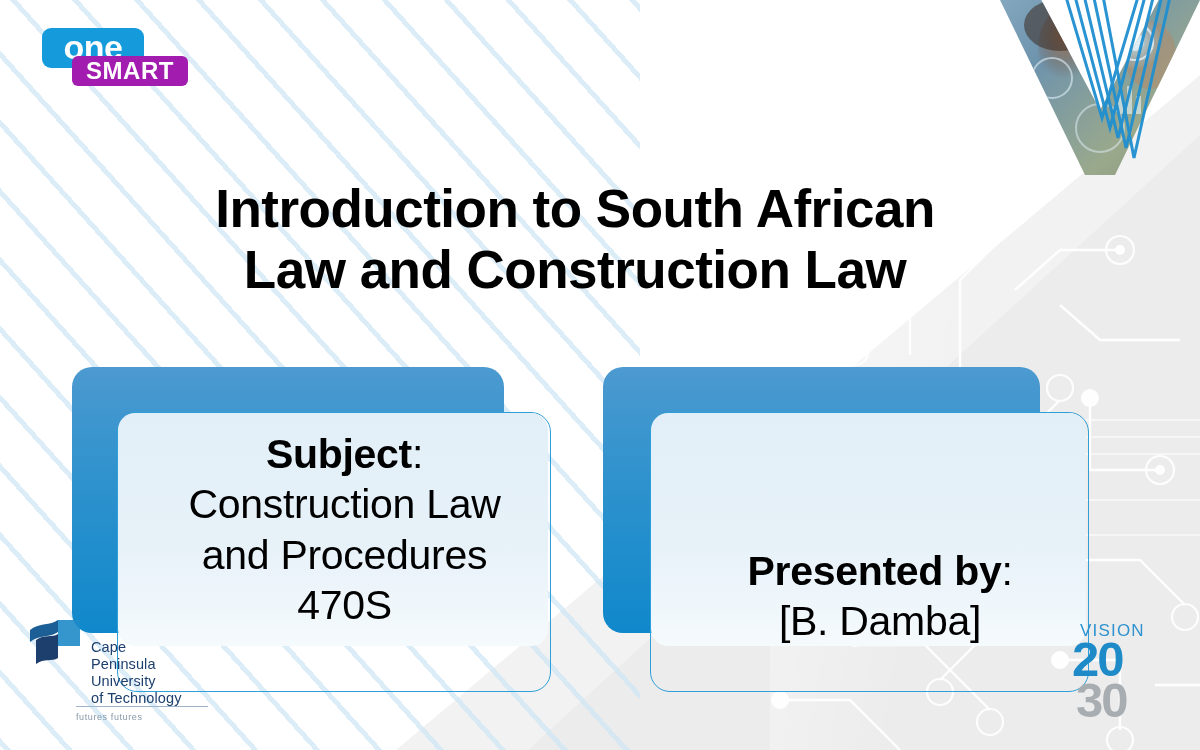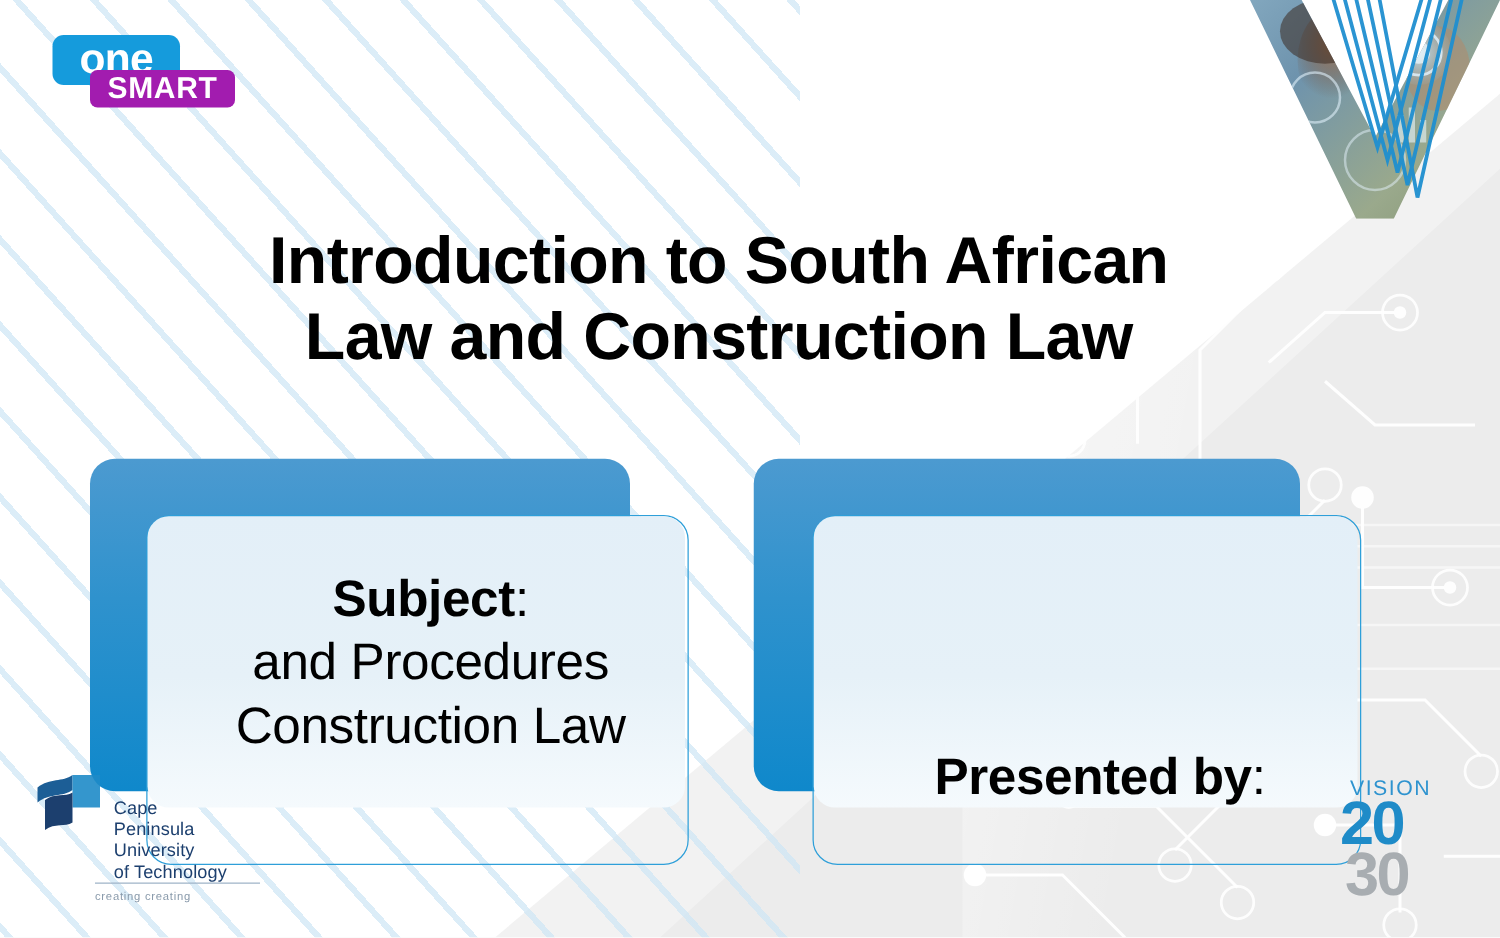--- a/index.html
+++ b/index.html
@@ -399,52 +399,54 @@
     <span class="tline">Introduction to South African</span>
     <span class="tline">Law and Construction Law</span>
   </div>
 
   <div class="card-group" id="card-subject">
     <div class="card-back"></div>
     <div class="card-outline"></div>
     <div class="card-front">
       <div class="card-text">
         <div><span class="lbl">Subject</span><span>:</span></div>
+        <div>Construction Law</div>
         <div>and Procedures</div>
-        <div>Construction Law</div>
+        <div>470S</div>
       </div>
     </div>
   </div>
 
   <div class="card-group" id="card-presenter">
     <div class="card-back"></div>
     <div class="card-outline"></div>
     <div class="card-front">
       <div class="card-text">
         <div><span class="lbl">Presented by</span><span>:</span></div>
+        <div>[B. Damba]</div>
       </div>
     </div>
   </div>
 
   <div class="cput-footer">
     <div class="cput-mark">
       <svg width="56" height="52" viewBox="0 0 56 52">
         <path d="M2 14 C12 6, 22 10, 30 4 L30 16 C22 22, 12 18, 2 26 Z" fill="#1C5E96"></path>
         <path d="M30 4 L52 4 L52 30 L30 30 Z" fill="#1E8BC8" opacity="0.9"></path>
         <path d="M8 24 C16 18, 24 22, 30 18 L30 42 C24 46, 16 42, 8 48 Z" fill="#1C3F6E"></path>
       </svg>
     </div>
     <div class="cput-name">
       <div>Cape</div>
       <div>Peninsula</div>
       <div>University</div>
       <div>of Technology</div>
     </div>
     <div class="cput-rule"></div>
-    <div class="cput-tag">creating creating</div>
+    <div class="cput-tag">futures futures</div>
   </div>
 
   <div class="vision-logo">
     <div class="vision-word">VISION</div>
     <div class="vision-20">20</div>
     <div class="vision-30">30</div>
   </div>
 
 </div>
 

